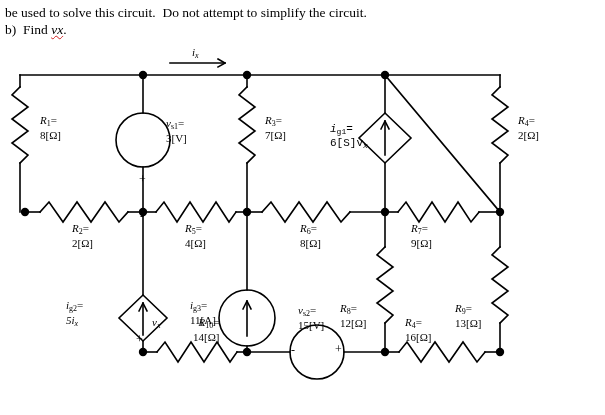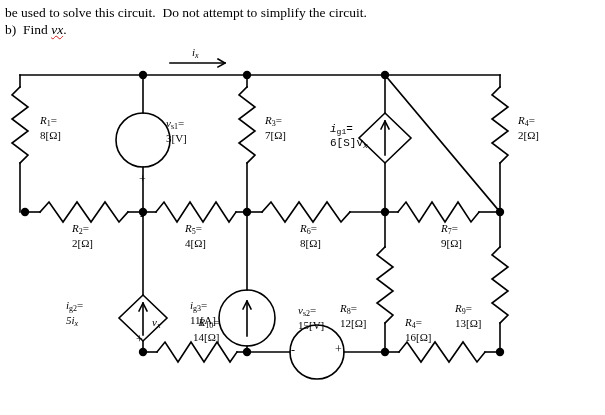--- a/index.html
+++ b/index.html
@@ -206,21 +206,21 @@
     <div class="lbl" style="left:185px; top:168px;">
       <span class="ital">R</span><span class="sub">5</span>=
       <span class="val">4[Ω]</span>
     </div>
 
     <div class="lbl" style="left:300px; top:168px;">
       <span class="ital">R</span><span class="sub">6</span>=
       <span class="val">8[Ω]</span>
     </div>
 
-    <div class="lbl" style="left:441px; top:168px;font-family:Liberation Serif, serif;">
+    <div class="lbl" style="left:411px; top:168px;font-family:Liberation Serif, serif;">
       <span class="ital">R</span><span class="sub">7</span>=
       <span class="val">9[Ω]</span>
     </div>
 
     <div class="lbl" style="left:66px; top:245px;">
       <span class="ital">i</span><span class="sub">g2</span>=
       <span class="val"><span class="ital">5i</span><span class="sub ital">x</span></span>
     </div>
 
     <div class="lbl" style="left:190px; top:245px;">

